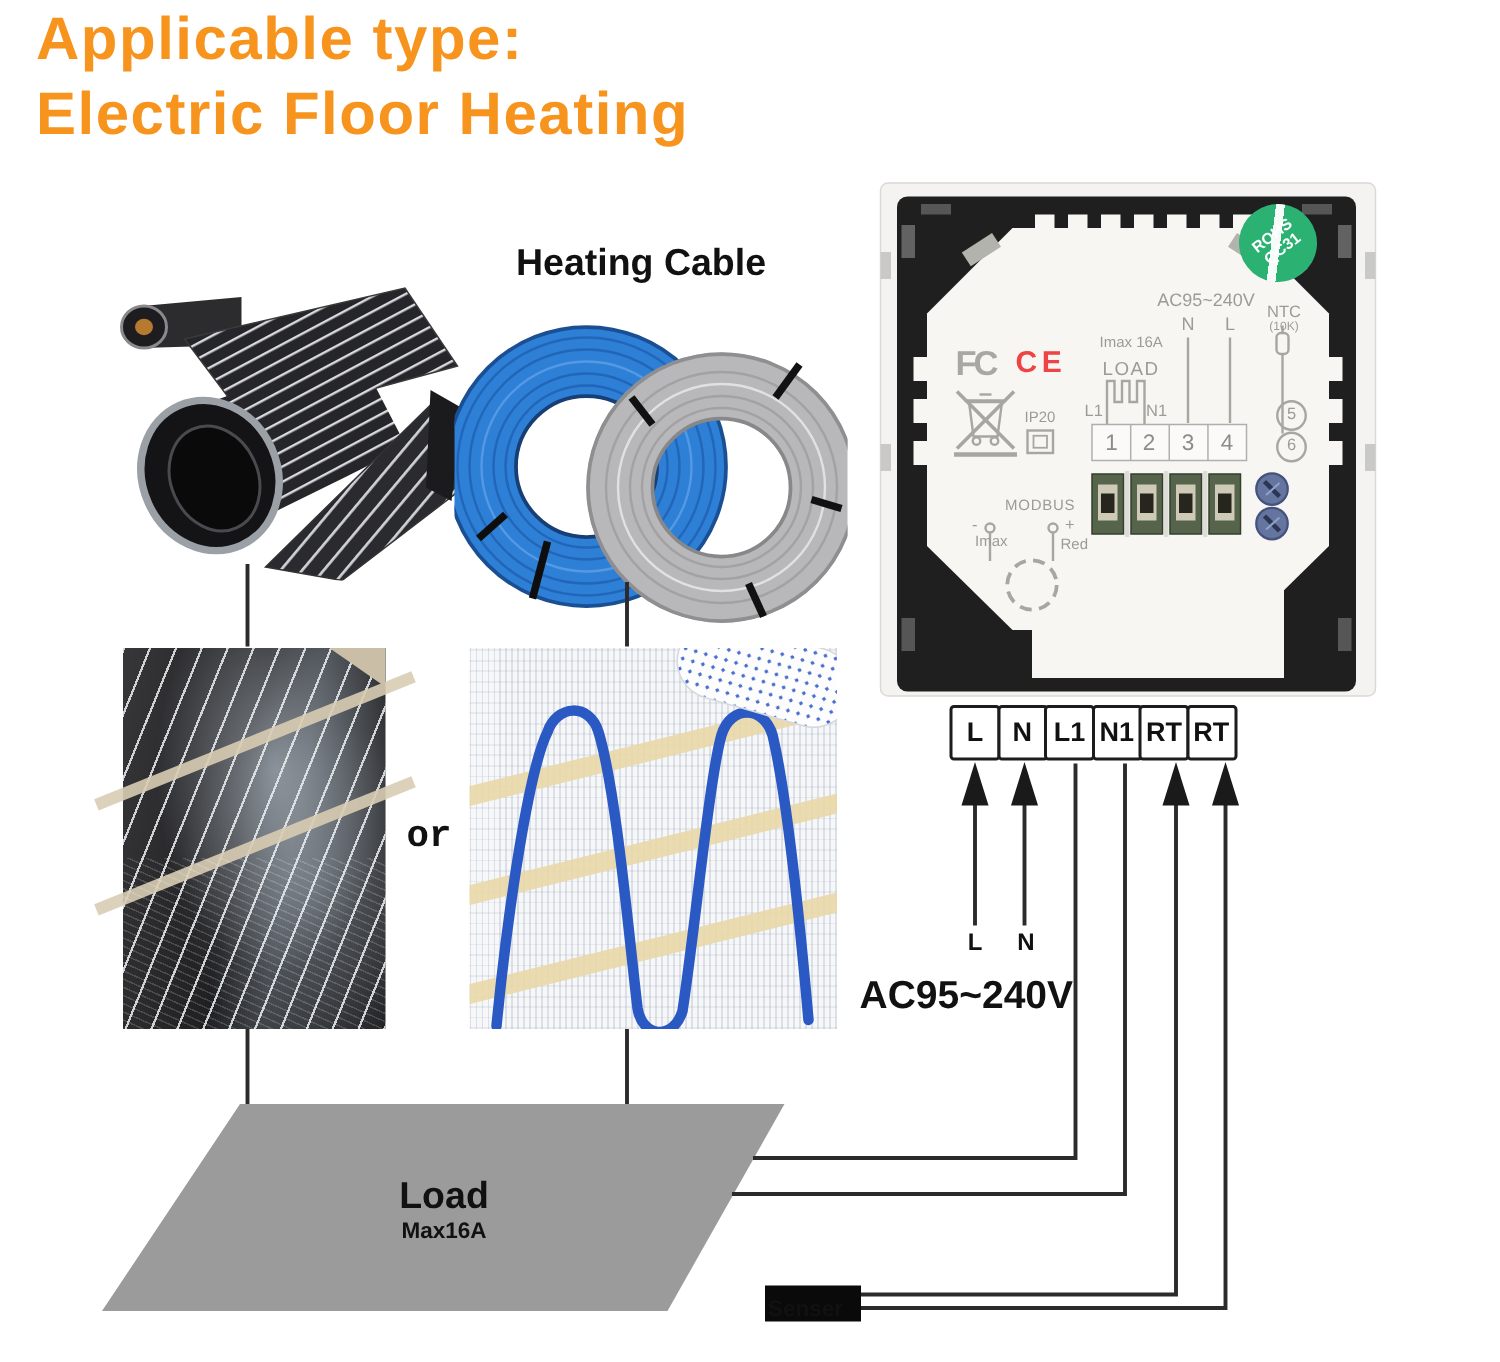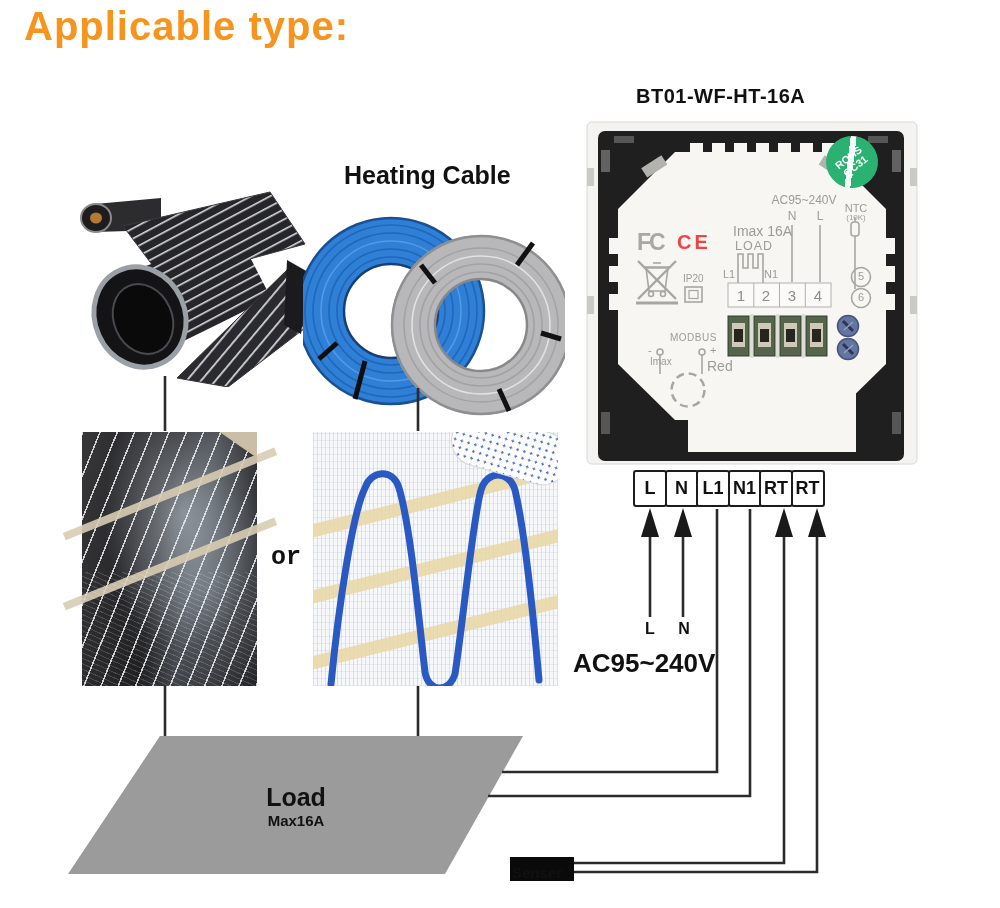--- a/index.html
+++ b/index.html
@@ -270,45 +270,45 @@
       <polygon points="650,508 641,537 659,537"></polygon>
       <polygon points="683,508 674,537 692,537"></polygon>
       <polygon points="784,508 775,537 793,537"></polygon>
       <polygon points="817,508 808,537 826,537"></polygon>
     </g>
     <rect x="510" y="857" width="64" height="24" fill="#0a0a0a"></rect>
   </svg>
 
   <div class="labels">
     <span class="lbl title" style="left:24px;top:4px;">Applicable type:</span>
+    <span class="lbl title" style="left:24px;top:54px;">Electric Floor Heating</span>
     <span class="lbl subhead" style="left:344px;top:161px;">Heating Cable</span>
-    <span class="lbl model" style="left:636px;top:85px;">BT01-WF-HT-16A</span>
     <span class="lbl" style="left:271px;top:543px;font-size:25px;font-weight:bold;font-family:Liberation Mono, monospace;">or</span>
 
     <span class="lbl gray c" style="left:804px;top:193px;font-size:12px;">AC95~240V</span>
     <span class="lbl gray c" style="left:792px;top:209px;font-size:12px;">N</span>
     <span class="lbl gray c" style="left:820px;top:209px;font-size:12px;">L</span>
     <span class="lbl gray c" style="left:856px;top:202px;font-size:11px;">NTC</span>
     <span class="lbl gray c" style="left:856px;top:213px;font-size:8px;">(10K)</span>
-    <span class="lbl gray" style="left:733px;top:223px;font-size:14px;">Imax 16A</span>
+    <span class="lbl gray" style="left:733px;top:223px;font-size:10px;">Imax 16A</span>
     <span class="lbl gray" style="left:735px;top:239px;font-size:12.5px;letter-spacing:1px;">LOAD</span>
     <span class="lbl gray" style="left:723px;top:268px;font-size:11px;">L1</span>
     <span class="lbl gray" style="left:764px;top:268px;font-size:11px;">N1</span>
     <span class="lbl c" style="left:741px;top:287px;font-size:15px;color:#8d8d87;">1</span>
     <span class="lbl c" style="left:766px;top:287px;font-size:15px;color:#8d8d87;">2</span>
     <span class="lbl c" style="left:792px;top:287px;font-size:15px;color:#8d8d87;">3</span>
     <span class="lbl c" style="left:818px;top:287px;font-size:15px;color:#8d8d87;">4</span>
     <span class="lbl" style="left:637px;top:229px;font-size:23px;font-weight:bold;color:#a8a8a2;letter-spacing:-2px;">FC</span>
     <span class="lbl" style="left:677px;top:231px;font-size:20px;font-weight:bold;color:#ef4444;letter-spacing:3px;">CE</span>
     <span class="lbl gray" style="left:683px;top:273px;font-size:10px;">IP20</span>
     <span class="lbl gray" style="left:670px;top:332px;font-size:10px;letter-spacing:.5px;text-align:right;">MODBUS</span>
     <span class="lbl gray" style="left:648px;top:344px;font-size:11px;">-</span>
     <span class="lbl gray" style="left:710px;top:344px;font-size:11px;">+</span>
     <span class="lbl gray" style="left:650px;top:356px;font-size:10px;">Imax</span>
-    <span class="lbl gray" style="left:707px;top:358px;font-size:14px;">Red</span>
+    <span class="lbl gray" style="left:707px;top:358px;font-size:10px;">Red</span>
     <span class="lbl gray c" style="left:861px;top:270px;font-size:11px;">5</span>
     <span class="lbl gray c" style="left:861px;top:291px;font-size:11px;">6</span>
 
     <span class="lbl c" style="left:650px;top:620px;font-size:16px;font-weight:bold;">L</span>
     <span class="lbl c" style="left:684px;top:620px;font-size:16px;font-weight:bold;">N</span>
     <span class="lbl" style="left:573px;top:648px;font-size:26px;font-weight:bold;">AC95~240V</span>
     <span class="lbl c" style="left:296px;top:783px;font-size:25px;font-weight:bold;">Load</span>
     <span class="lbl c" style="left:296px;top:812px;font-size:15px;font-weight:bold;">Max16A</span>
     <span class="lbl" style="left:512px;top:832px;font-size:15px;font-weight:bold;margin-top:32px;">Senser</span>
   </div>

